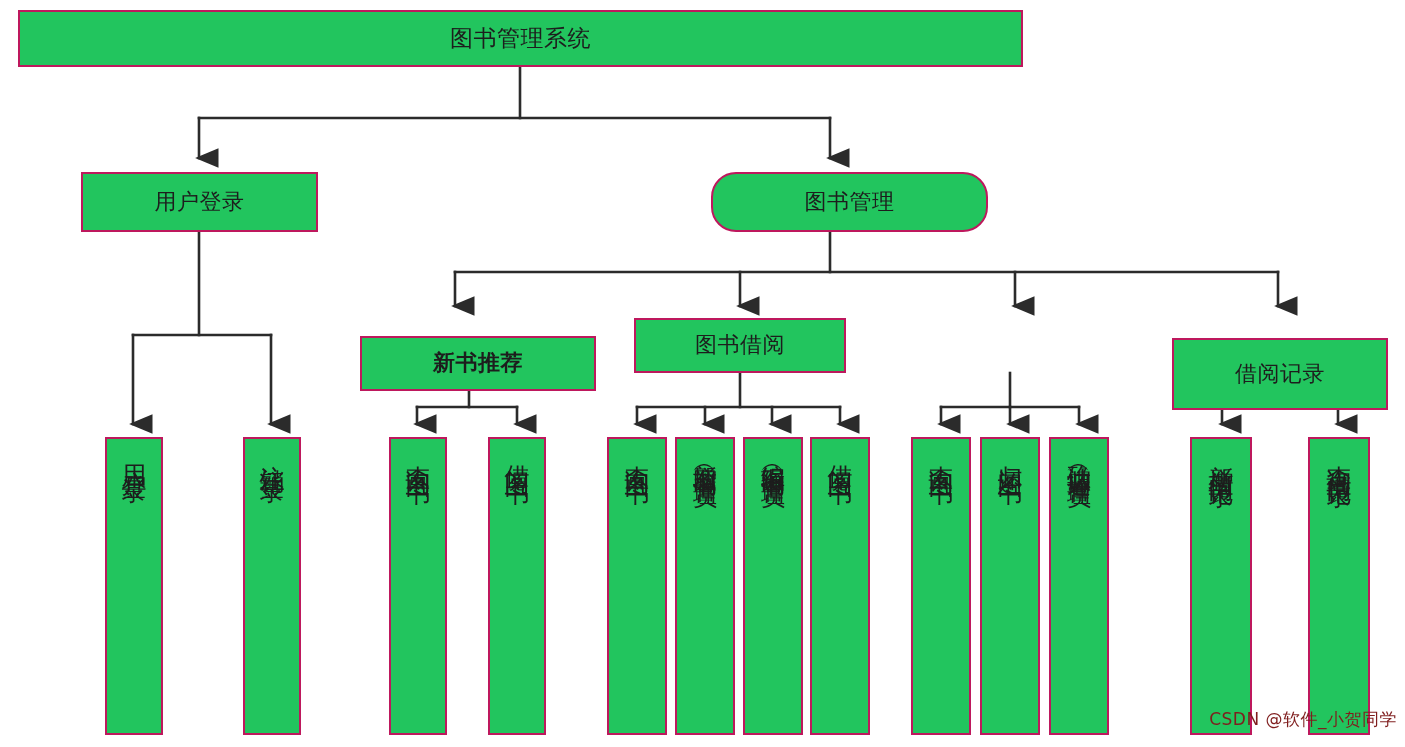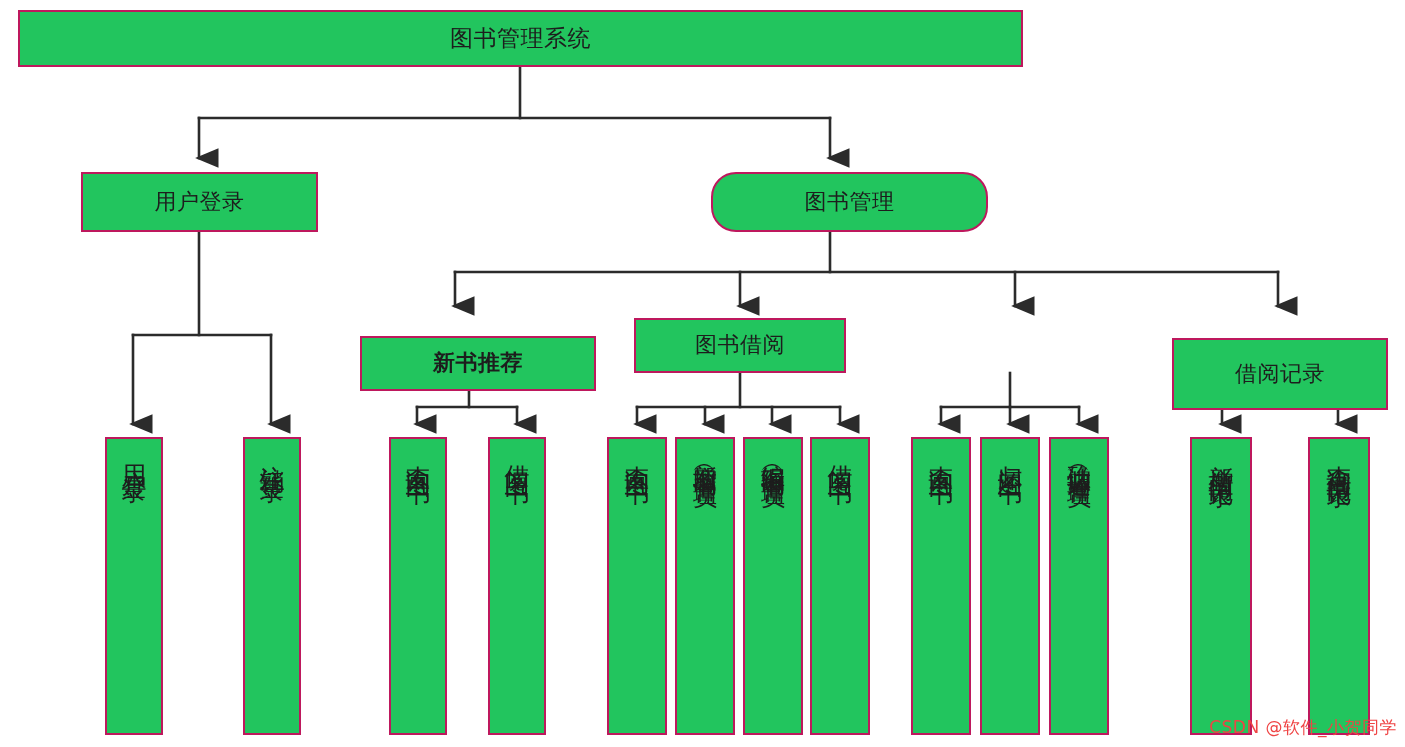--- a/index.html
+++ b/index.html
@@ -68,23 +68,23 @@
   .node.vert.long .node-label {
     letter-spacing: 3px;
     font-size: 24px;
   }
   .node.vert.mid .node-label {
     letter-spacing: 4px;
   }
   #watermark {
     position: absolute;
     right: 8px;
-    bottom: 8px;
+    bottom: 16px;
     font-size: 17px;
-    color: #ef4444;
+    color: #7f1d1d;
     letter-spacing: 0.5px;
     z-index: 9;
     white-space: nowrap;
   }
 </style>
 </head>
 <body>
 
 <div id="diagram-root">
 

